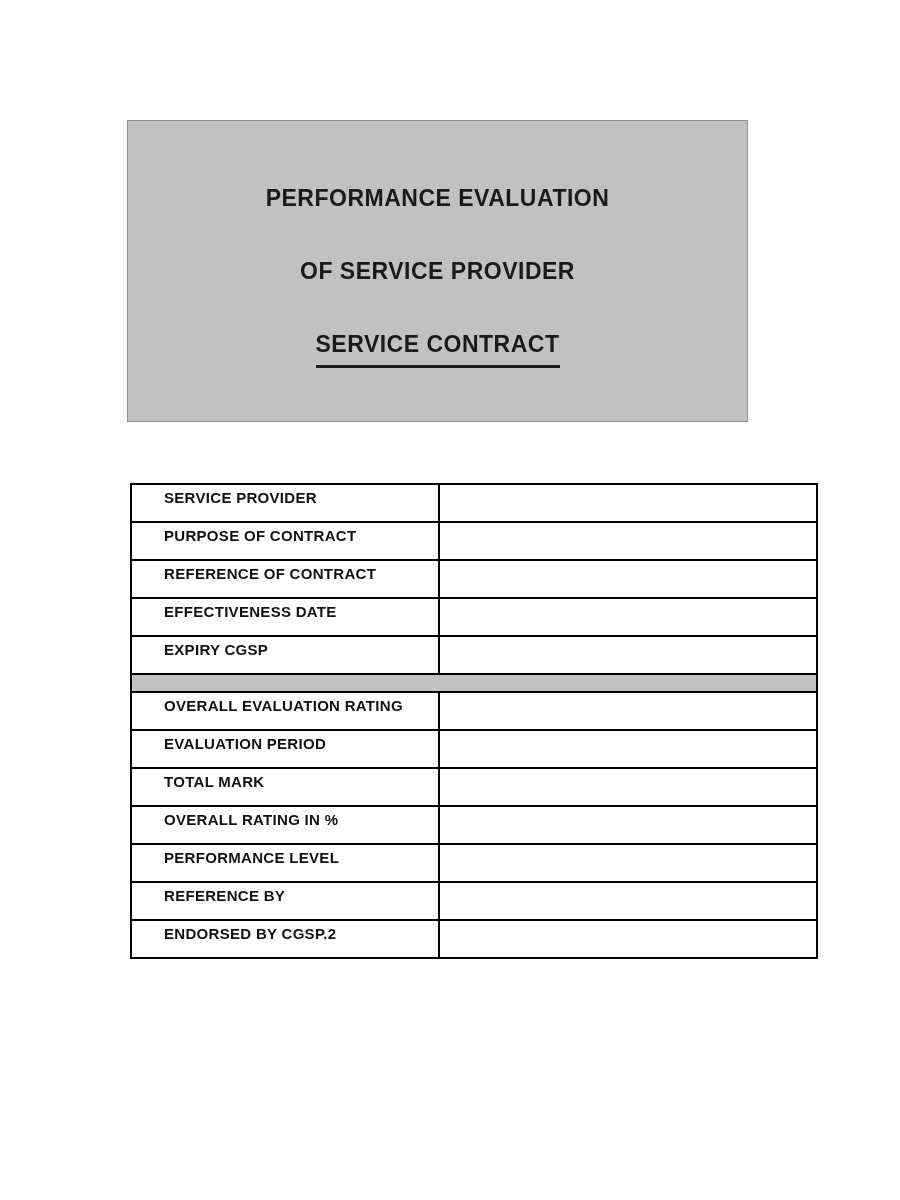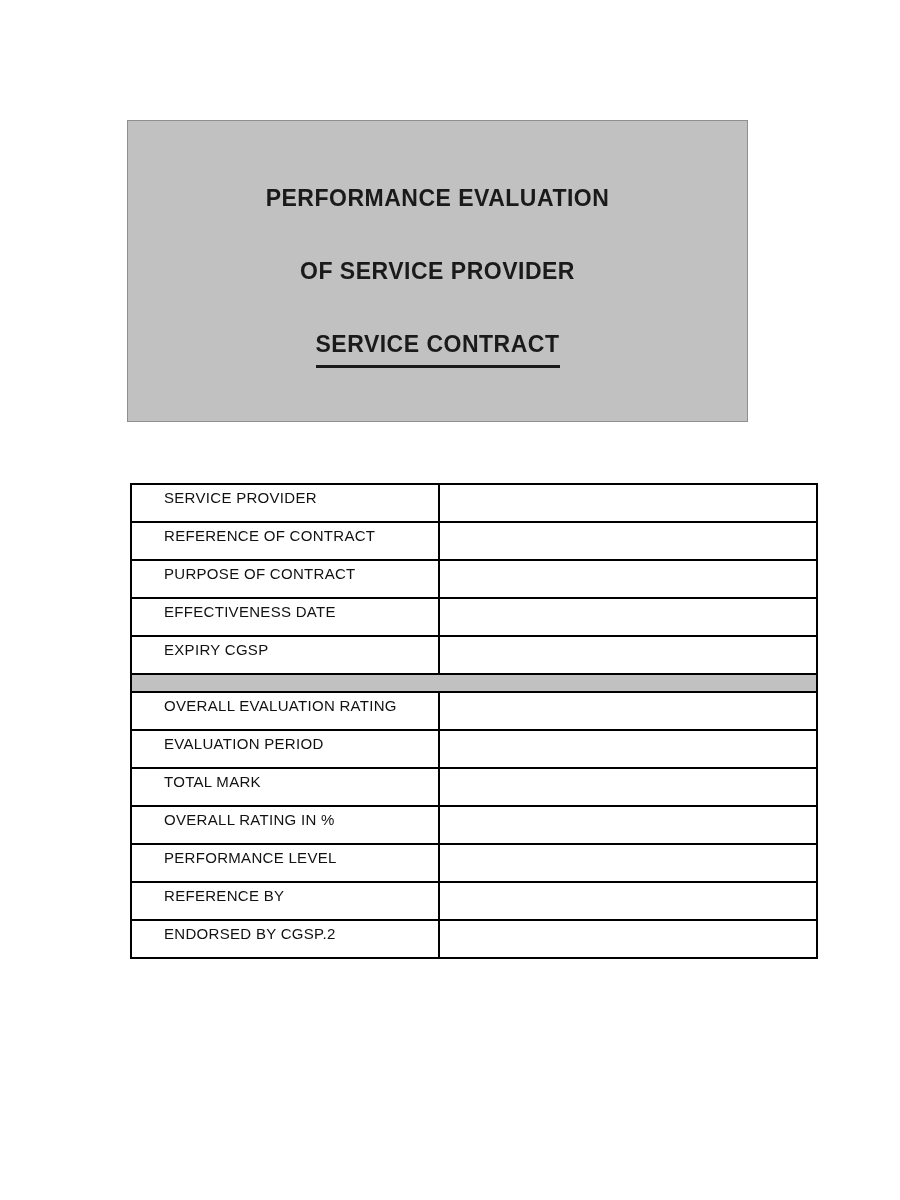--- a/index.html
+++ b/index.html
@@ -60,21 +60,21 @@
     border: 2px solid #000000;
   }
   .eval-table td {
     border: 2px solid #000000;
   }
   .eval-table td.label-cell {
     width: 308px;
     height: 38px;
     padding: 0 4px 12px 32px;
     font-size: 15px;
-    font-weight: normal;
+    font-weight: bold;
     color: #111111;
     letter-spacing: 0.3px;
     white-space: nowrap;
     vertical-align: middle;
   }
   .eval-table td.value-cell {
     height: 38px;
     background: #ffffff;
   }
   .eval-table tr.separator-row td {
@@ -95,25 +95,25 @@
   </div>
 
   <table class="eval-table">
     <tbody>
 
       <tr>
         <td class="label-cell">SERVICE PROVIDER</td>
         <td class="value-cell"></td>
       </tr>
       <tr>
-        <td class="label-cell">REFERENCE OF CONTRACT</td>
+        <td class="label-cell">PURPOSE OF CONTRACT</td>
         <td class="value-cell"></td>
       </tr>
       <tr>
-        <td class="label-cell">PURPOSE OF CONTRACT</td>
+        <td class="label-cell">REFERENCE OF CONTRACT</td>
         <td class="value-cell"></td>
       </tr>
       <tr>
         <td class="label-cell">EFFECTIVENESS DATE</td>
         <td class="value-cell"></td>
       </tr>
       <tr>
         <td class="label-cell">EXPIRY CGSP</td>
         <td class="value-cell"></td>
       </tr>

